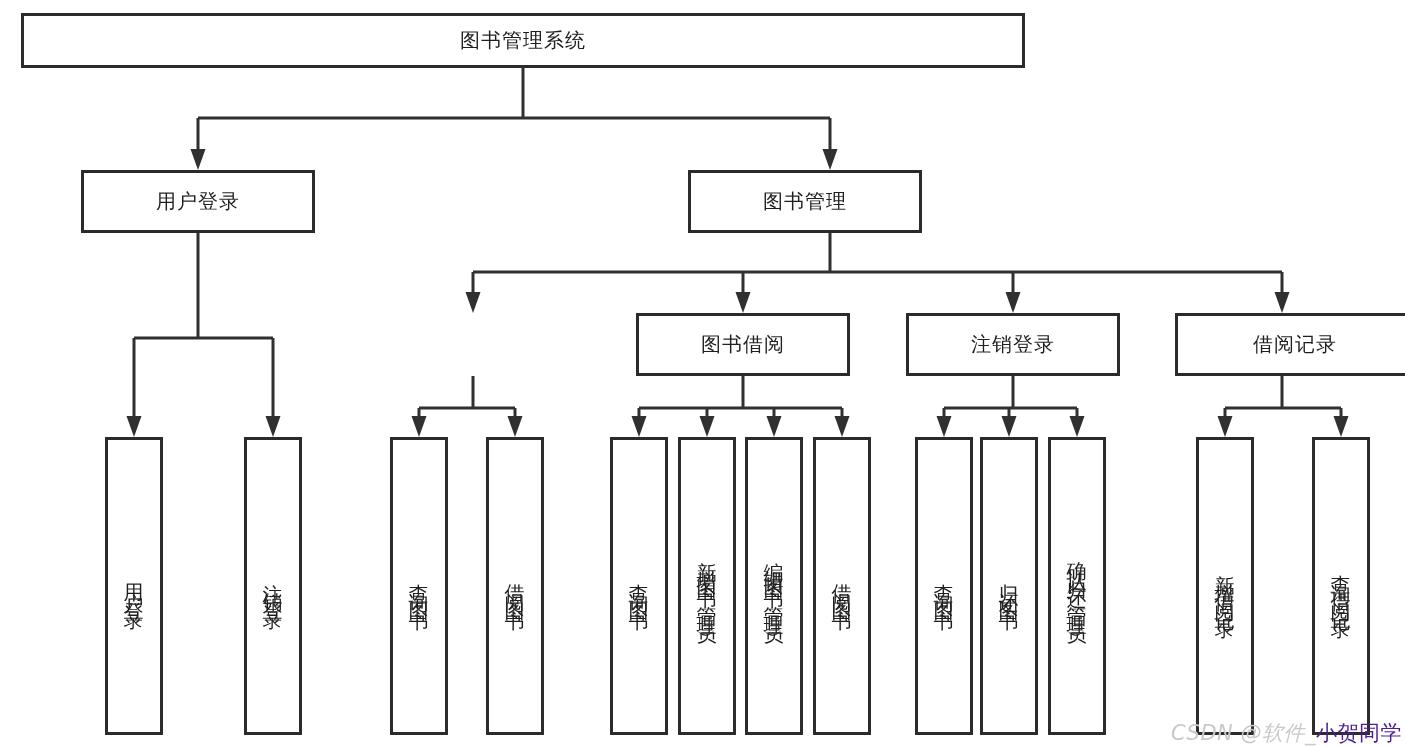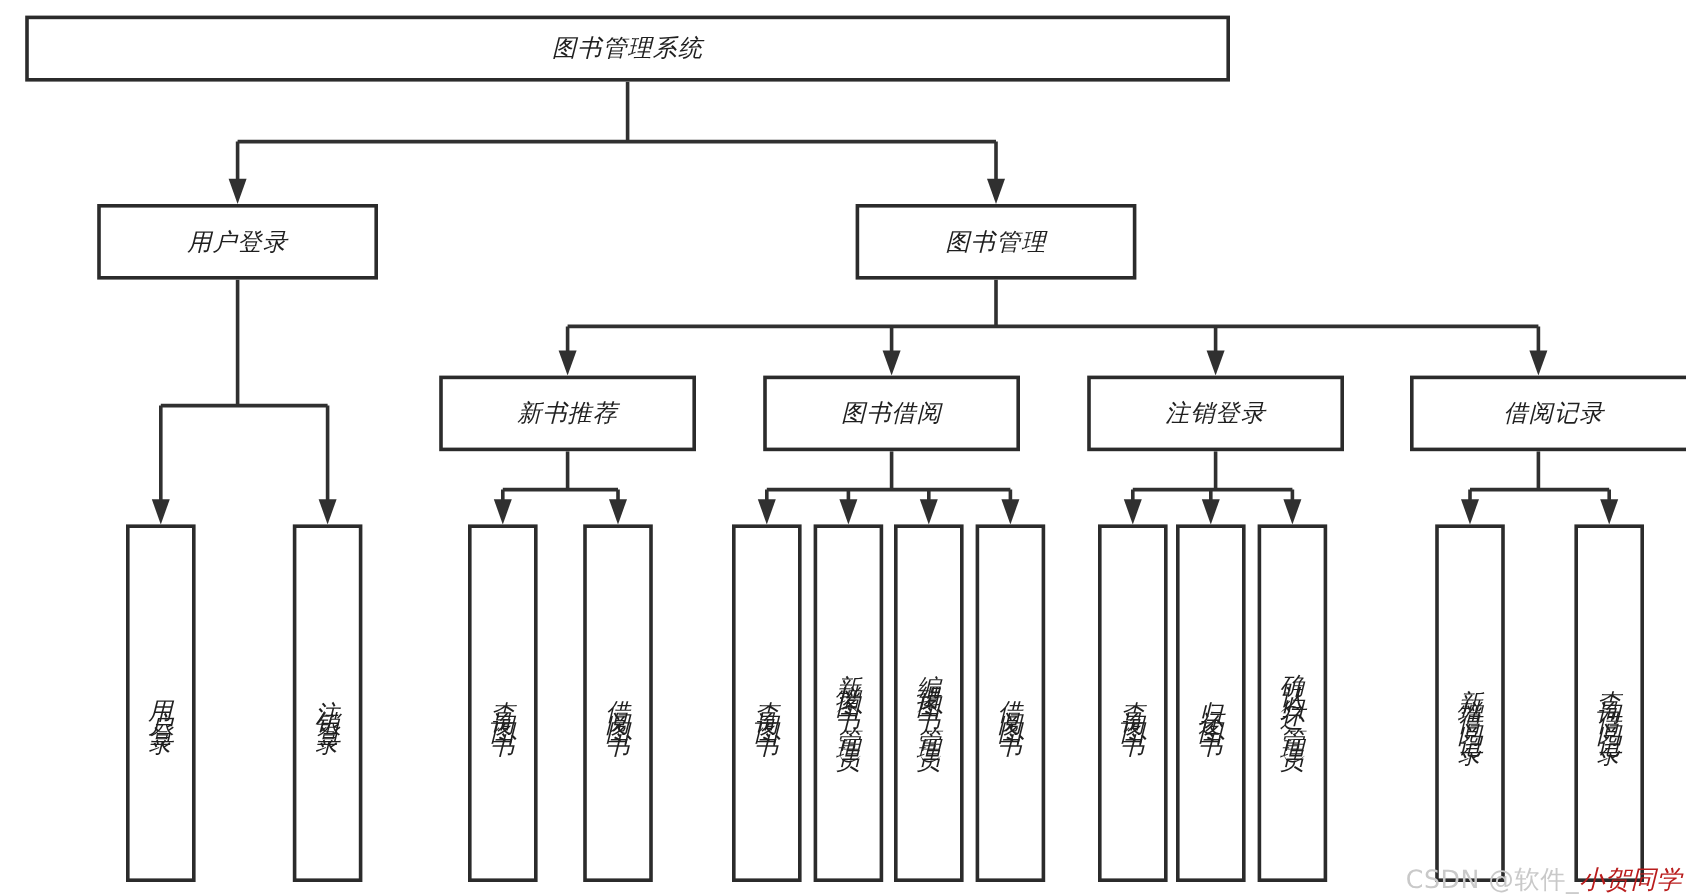--- a/index.html
+++ b/index.html
@@ -3,33 +3,32 @@
 <meta charset="utf-8">
 <style>
   html,body{margin:0;padding:0;background:#ffffff;}
   body{font-family:"DejaVu Sans","Liberation Sans",sans-serif;color:#1f1f1f;}
   .stage{position:relative;width:1405px;height:747px;background:#ffffff;overflow:hidden;}
   svg.connectors{position:absolute;left:0;top:0;display:block;}
   .node{
     position:absolute;box-sizing:border-box;background:#ffffff;
     border:3px solid #2b2b2b;display:flex;align-items:center;justify-content:center;
     color:#1f1f1f;
-    font-style:italic;
   }
   .h-label{font-size:20px;letter-spacing:1px;white-space:nowrap;}
   .v-label{
     writing-mode:vertical-rl;text-orientation:mixed;
     font-size:20px;line-height:1;letter-spacing:9px;white-space:nowrap;
   }
   .watermark{
     position:absolute;right:3px;bottom:0px;font-size:21px;letter-spacing:0.5px;
     white-space:nowrap;pointer-events:none;
   }
-  .wm-gray{color:#c9c9c9;}
-  .wm-rose{color:#b91c1c;font-style:italic;}
+  .wm-gray{color:#c9c9c9;font-style:italic;}
+  .wm-rose{color:#4c1d95;}
 </style>
 </head>
 <body>
 
 <div class="stage">
 
   <svg class="connectors" width="1405" height="747" viewBox="0 0 1405 747">
     <g stroke="#303030" stroke-width="3" fill="none">
 
       <path d="M523 68 V118 M198 118 H830 M198 118 V150 M830 118 V150"></path>
@@ -69,27 +68,24 @@
     </g>
   </svg>
 
   <div class="node" style="left:21px;top:13px;width:1004px;height:55px">
     <span class="h-label">图书管理系统</span>
   </div>
 
   <div class="node" style="left:81px;top:170px;width:234px;height:63px">
     <span class="h-label">用户登录</span>
   </div>
-  <div class="node" style="left:713px;top:170px;width:234px;height:63px">
+  <div class="node" style="left:688px;top:170px;width:234px;height:63px">
     <span class="h-label">图书管理</span>
   </div>
 
-  <div class="node" style="left:366px;top:313px;width:214px;height:63px">
-    <span class="h-label">新书推荐</span>
-  </div>
   <div class="node" style="left:636px;top:313px;width:214px;height:63px">
     <span class="h-label">图书借阅</span>
   </div>
   <div class="node" style="left:906px;top:313px;width:214px;height:63px">
     <span class="h-label">注销登录</span>
   </div>
   <div class="node" style="left:1175px;top:313px;width:240px;height:63px">
     <span class="h-label">借阅记录</span>
   </div>
 

